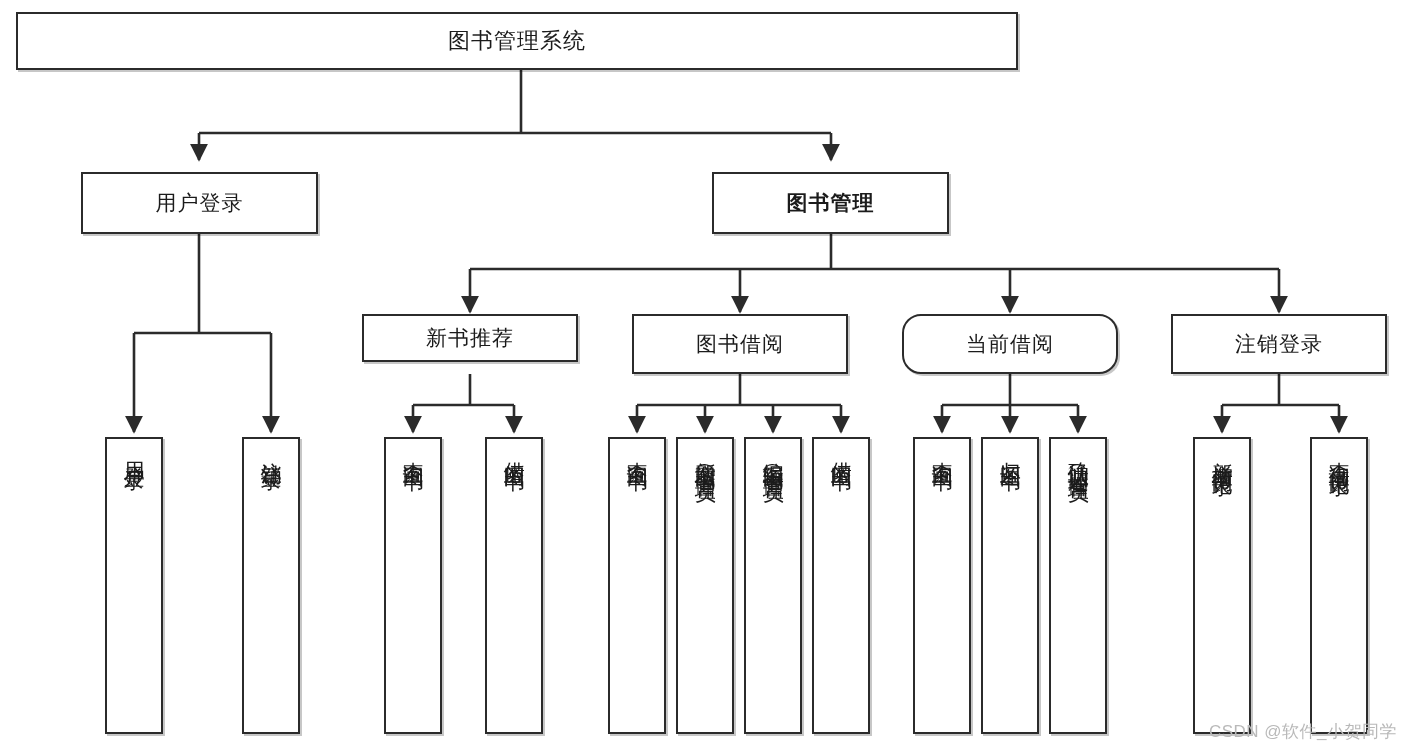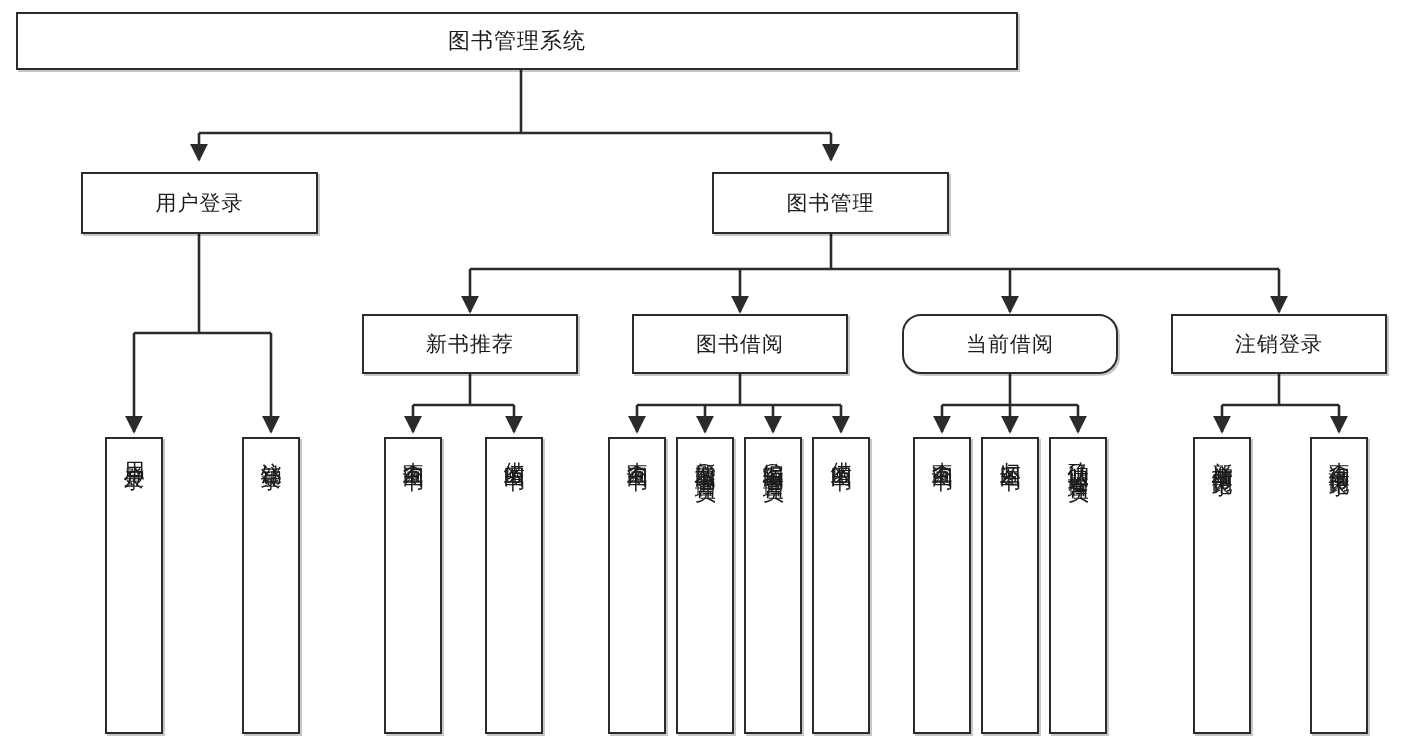--- a/index.html
+++ b/index.html
@@ -120,25 +120,25 @@
   </svg>
 
   <div class="node root" style="left:16px;top:12px;width:1002px;height:58px;">
     <span class="label">图书管理系统</span>
   </div>
 
   <div class="node" style="left:81px;top:172px;width:237px;height:62px;">
     <span class="label">用户登录</span>
   </div>
 
-  <div class="node" style="left:712px;top:172px;width:237px;height:62px;">
+  <div class="node" style="left:712px;top:172px;width:237px;height:62px;font-weight:bold;">
     <span class="label">图书管理</span>
   </div>
 
-  <div class="node" style="left:362px;top:314px;width:216px;height:60px;">
+  <div class="node" style="left:362px;top:314px;width:216px;height:48px;">
     <span class="label">新书推荐</span>
   </div>
 
   <div class="node" style="left:632px;top:314px;width:216px;height:60px;">
     <span class="label">图书借阅</span>
   </div>
 
   <div class="node" style="left:902px;top:314px;width:216px;height:60px;border-radius:19px;">
     <span class="label">当前借阅</span>
   </div>
@@ -192,14 +192,15 @@
   </div>
 
   <div class="node leaf" style="left:1193px;top:437px;width:58px;height:297px;">
     <span class="label">新增借阅记录</span>
   </div>
 
   <div class="node leaf" style="left:1310px;top:437px;width:58px;height:297px;">
     <span class="label">查询借阅记录</span>
   </div>
 
+  <div id="watermark">CSDN @软件_小贺同学</div>
 
 </div>
 
 </body></html>

